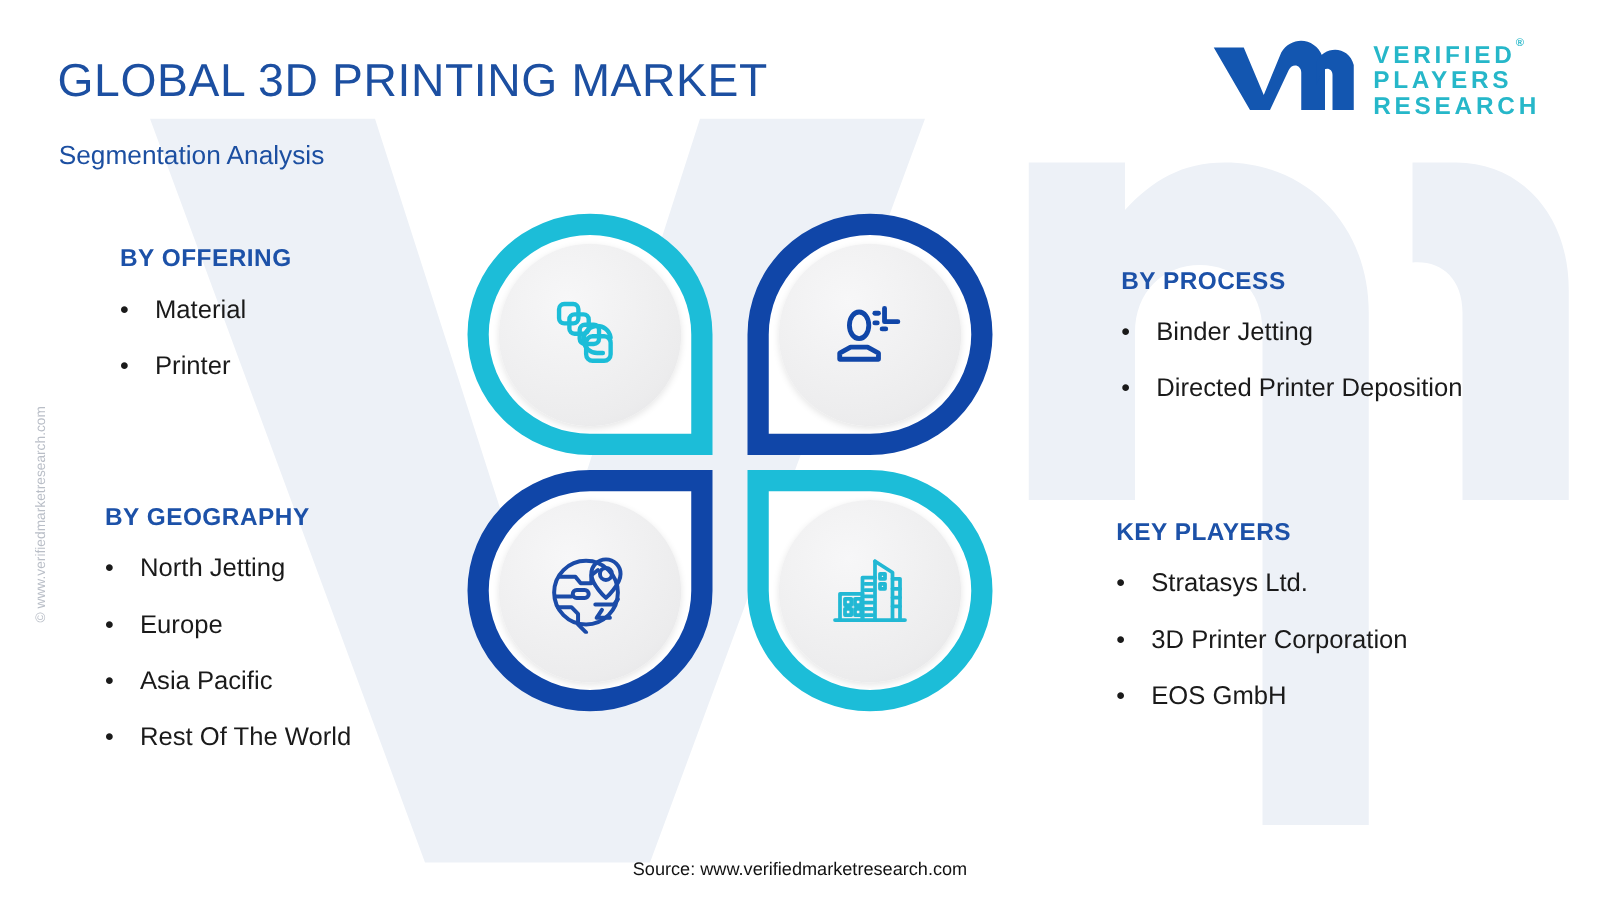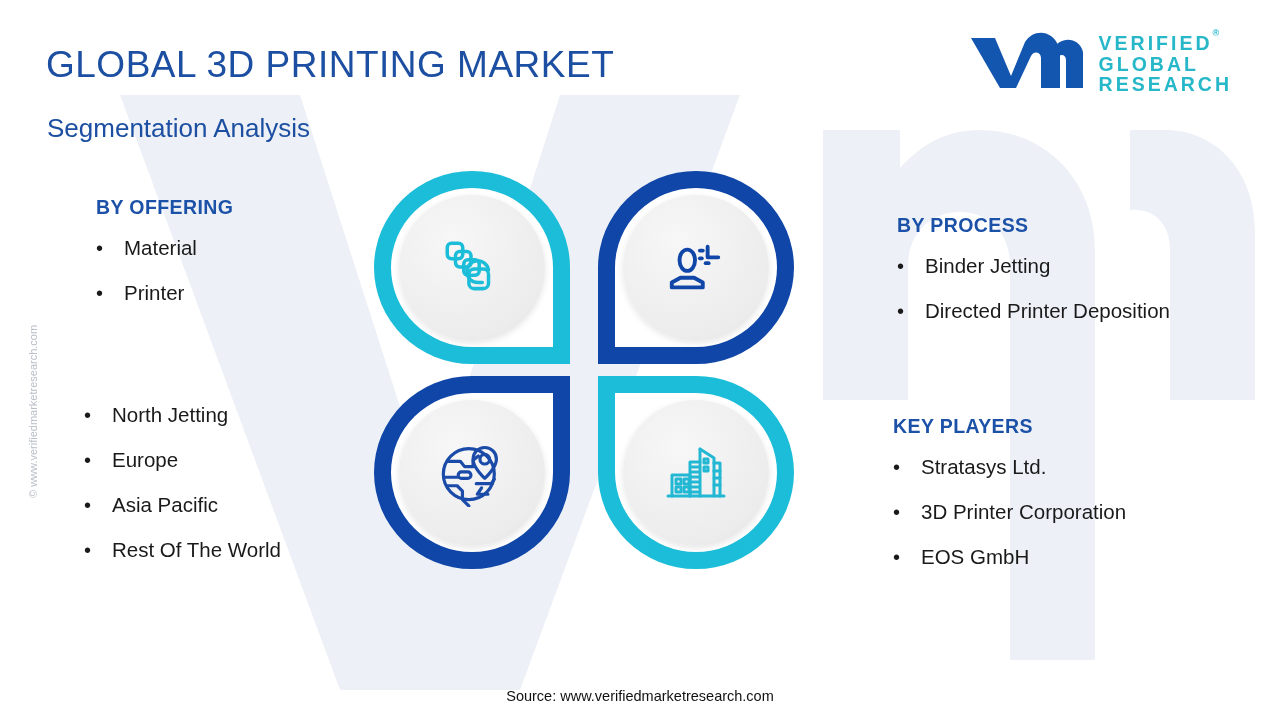--- a/index.html
+++ b/index.html
@@ -35,21 +35,21 @@
     letter-spacing: 0.5px;
     font-weight: 400;
     color: #1C4FA1;
     white-space: nowrap;
     z-index: 5;
   }
   .subtitle {
     position: absolute;
     left: 47px;
     top: 113px;
-    font-size: 26px;
+    font-size: 21px;
     font-weight: 500;
     color: #1C4FA1;
     white-space: nowrap;
     z-index: 5;
   }
 
   
   .logo {
     position: absolute;
     right: 48px;
@@ -226,21 +226,21 @@
       <svg width="118" height="64" viewBox="0 0 118 64" aria-hidden="true">
         <path d="M4 8 L28 8 L44 46 L58 12 C64 2 76 0 84 6 C90 10 93 18 93 26 L93 58 L74 58 L74 28
                  C74 22 67 20 64 26 L49 58 L33 58 Z" fill="#1356B0"></path>
         <path d="M86 20 C92 6 112 6 116 22 L116 58 L99 58 L99 30 C99 24 92 23 90 29 L86 38 Z" fill="#1356B0"></path>
       </svg>
     </span>
     <span class="logo-words">
       <span class="logo-line">
         <span>VERIFIED</span><span class="logo-reg">®</span>
       </span>
-      <span class="logo-line">GLOBAL</span>
+      <span class="logo-line">PLAYERS</span>
       <span class="logo-line">RESEARCH</span>
     </span>
   </div>
 
   <div class="quad">
 
     <div class="petal petal-tl">
       <div class="petal-inner">
         <svg width="66" height="66" viewBox="0 0 64 64" aria-hidden="true">
           <g fill="none" stroke="#1CBDD8" stroke-width="3.4" stroke-linecap="round" stroke-linejoin="round">
@@ -320,20 +320,21 @@
         <span>Material</span>
       </li>
       <li class="seg-item">
         <span class="bullet">•</span>
         <span>Printer</span>
       </li>
     </ul>
   </div>
 
   <div class="seg seg-geography">
+    <div class="seg-head">BY GEOGRAPHY</div>
     <ul class="seg-list">
       <li class="seg-item">
         <span class="bullet">•</span>
         <span>North Jetting</span>
       </li>
       <li class="seg-item">
         <span class="bullet">•</span>
         <span>Europe</span>
       </li>
       <li class="seg-item">

